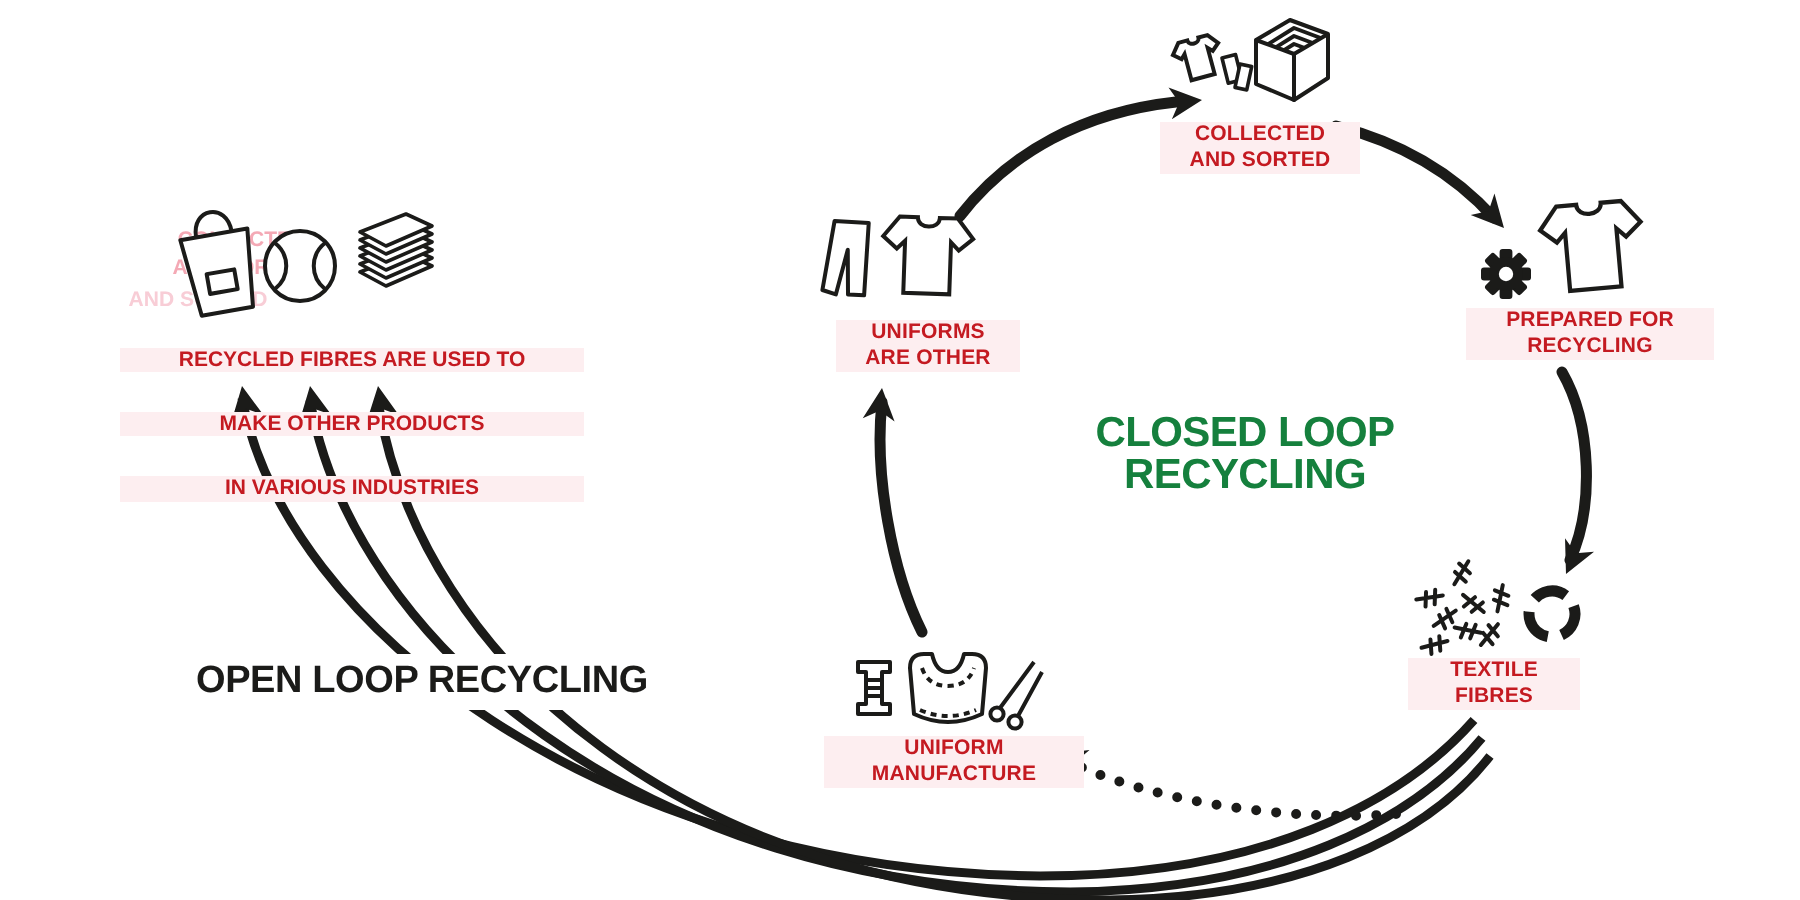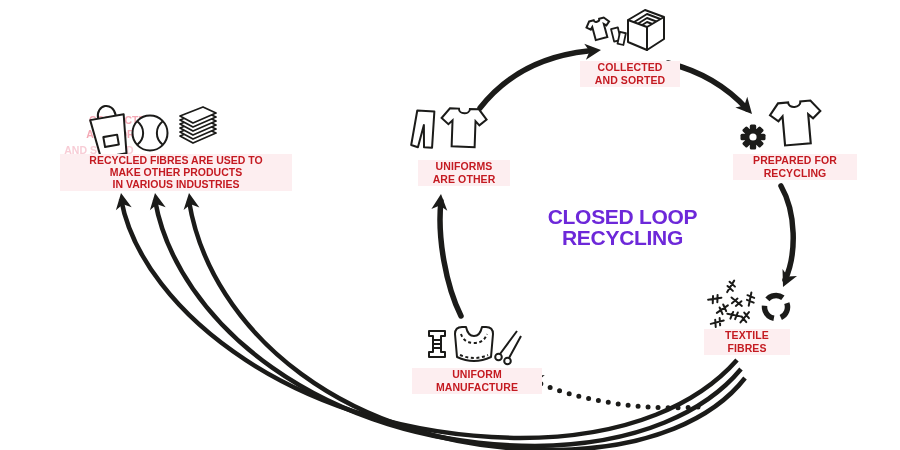--- a/index.html
+++ b/index.html
@@ -4,23 +4,23 @@
 <style>
   html,body{margin:0;padding:0;background:#fff;}
   #canvas{position:relative;width:900px;height:450px;background:#fff;overflow:hidden;
           font-family:"Liberation Sans", sans-serif;}
   #artwork{position:absolute;left:0;top:0;z-index:1;}
   .lbl{position:absolute;z-index:2;text-align:center;font-weight:bold;
        font-size:10.5px;line-height:1.25;color:#c41a21;letter-spacing:.1px;}
   .lbl span{display:block;background:#fdeef0;}
   .caption{position:absolute;z-index:2;text-align:center;font-weight:bold;
        font-size:10.5px;line-height:1.16;color:#c41a21;}
-  .caption span{display:block;background:#fdeef0;}
+  .caption span{display:block;background:#fdeef0;margin-top:20px;}
   .big-title{position:absolute;z-index:2;text-align:center;font-weight:800;
-       color:#6d28d9;font-size:21px;line-height:1.0;letter-spacing:-.3px;}
+       color:#15803d;font-size:21px;line-height:1.0;letter-spacing:-.3px;}
   .open-title{position:absolute;z-index:3;font-weight:800;color:#1b1b19;
        font-size:19px;letter-spacing:-.2px;background:#fff;padding:3px 4px;}
   .ghost{position:absolute;z-index:0;text-align:center;font-weight:bold;
        font-size:10.5px;line-height:1.35;}
   .ghost-1{color:#f4a9b5;}
   .ghost-2{color:#f8cdd6;}
 </style>
 </head>
 <body>
 
@@ -175,20 +175,21 @@
   <div class="lbl" style="left:412px;top:368px;width:130px;">
     <span>UNIFORM</span>
     <span>MANUFACTURE</span>
   </div>
 
   <div class="big-title" style="left:520px;top:206px;width:205px;">
     <span style="display:block">CLOSED LOOP</span>
     <span style="display:block">RECYCLING</span>
   </div>
 
+  <div class="open-title" style="left:94px;top:327px;">OPEN LOOP RECYCLING</div>
 
   <div class="caption" style="left:60px;top:154px;width:232px;">
     <span>RECYCLED FIBRES ARE USED TO</span>
     <span>MAKE OTHER PRODUCTS</span>
     <span>IN VARIOUS INDUSTRIES</span>
   </div>
 
 </div>
 
 </body></html>

